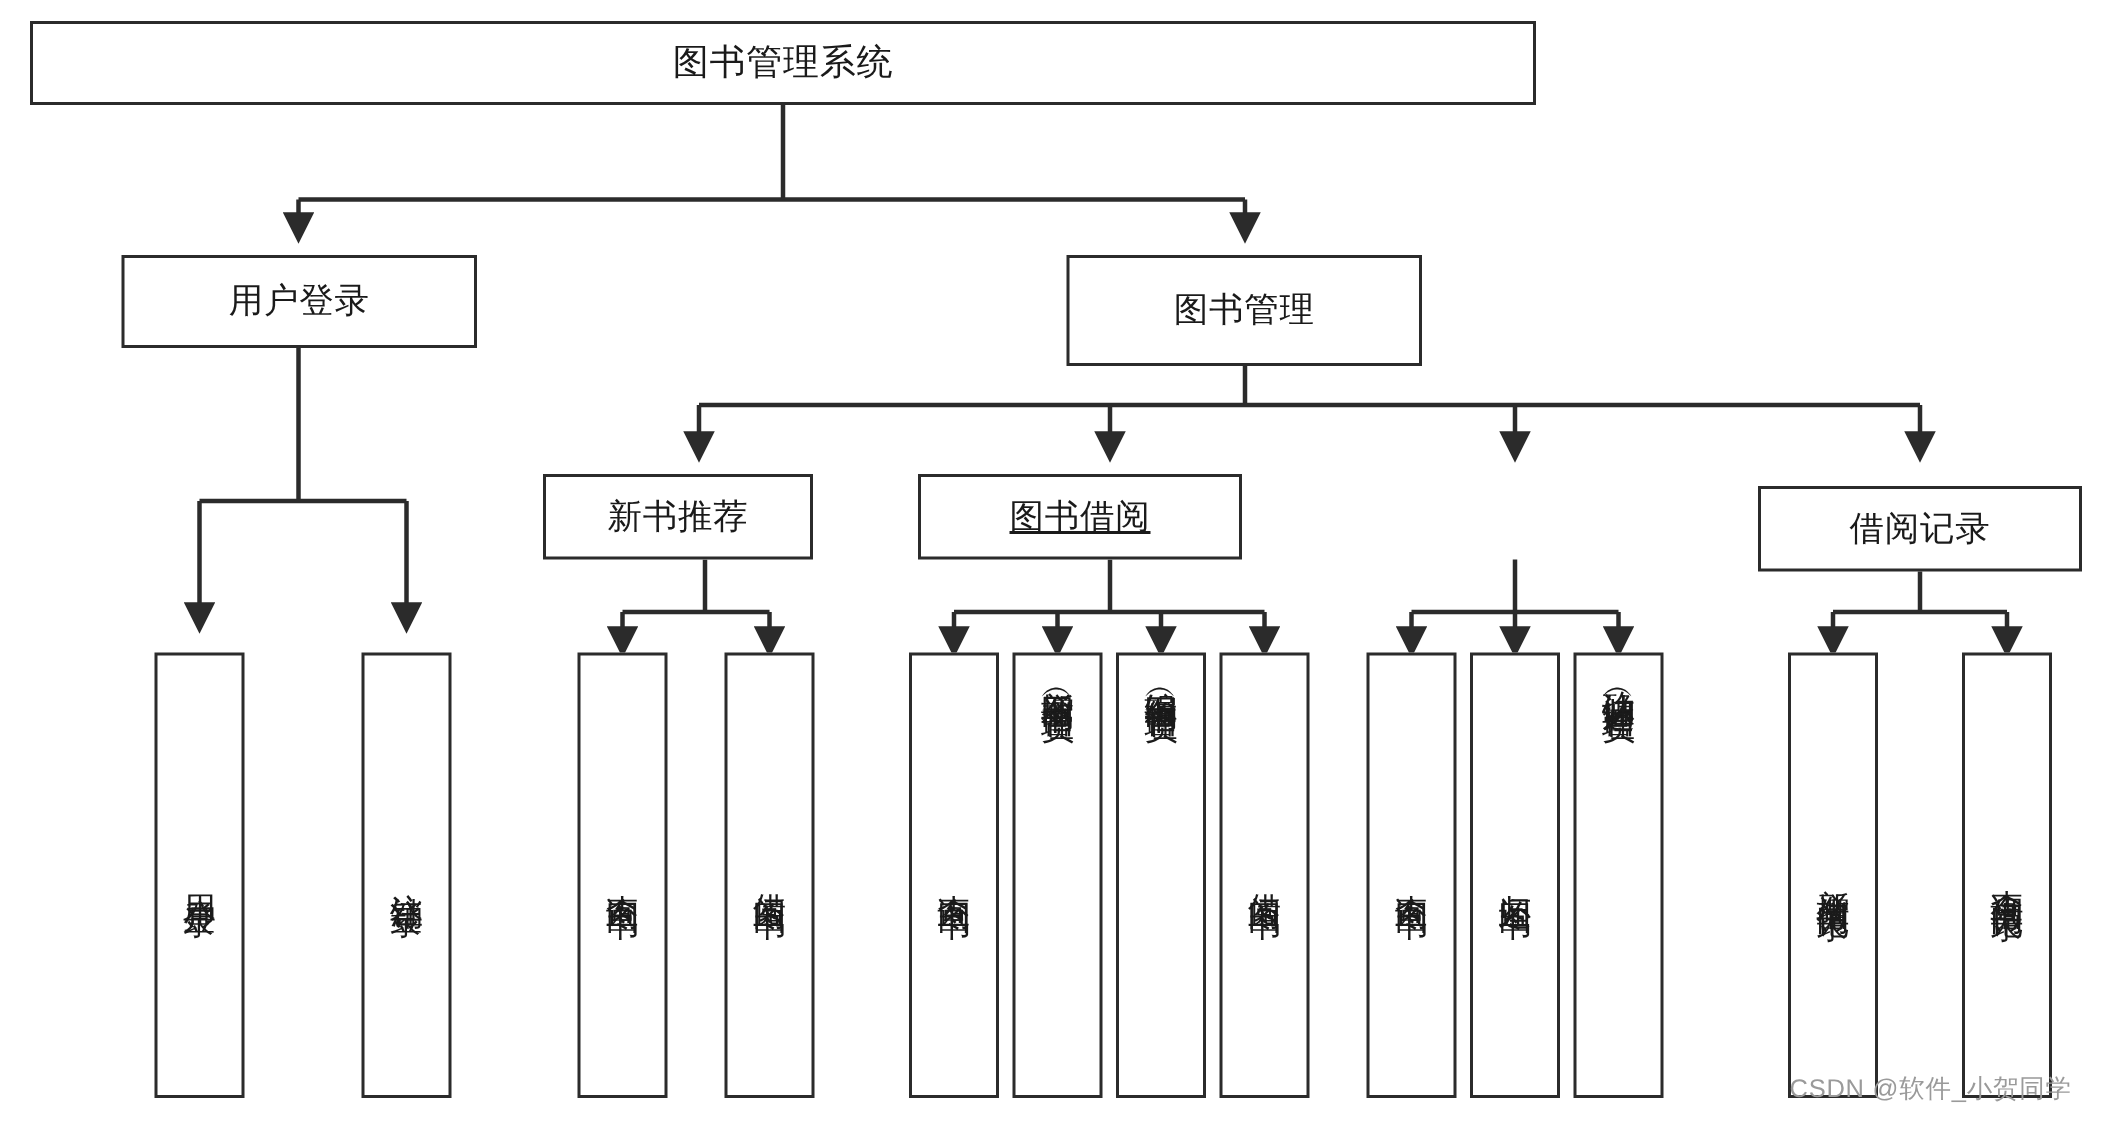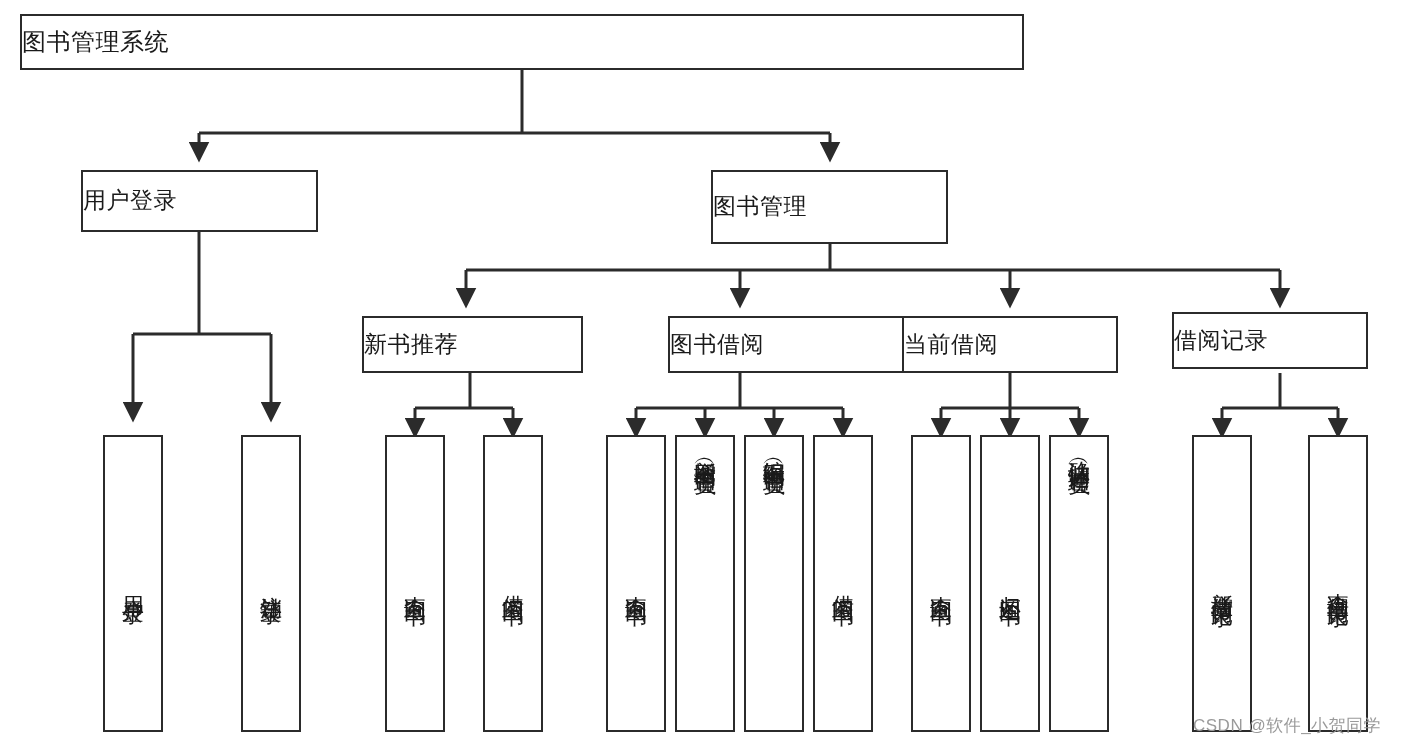--- a/index.html
+++ b/index.html
@@ -26,20 +26,21 @@
     height: 747px;
     pointer-events: none;
   }
   .node {
     position: absolute;
     box-sizing: border-box;
     border: 2.5px solid #2b2b2b;
     background: #ffffff;
     display: flex;
     align-items: center;
+    justify-content: center;
     color: #1a1a1a;
   }
   .node .label {
     display: block;
     line-height: 1.18;
     letter-spacing: 0.5px;
     white-space: nowrap;
   }
   
   .node.h .label {
@@ -140,30 +141,27 @@
     <span class="label">图书管理系统</span>
   </div>
 
   <div class="node h" style="left:81px; top:170px; width:237px; height:62px;">
     <span class="label">用户登录</span>
   </div>
   <div class="node h" style="left:711px; top:170px; width:237px; height:74px;">
     <span class="label">图书管理</span>
   </div>
 
-  <div class="node h" style="left:362px; top:316px; width:221px; height:57px;">
+  <div class="node h" style="left:362px; top:316px; width:180px; height:57px;">
     <span class="label">新书推荐</span>
   </div>
-  <div class="node h" style="left:668px; top:316px; width:260px; height:57px;">
+  <div class="node h" style="left:612px; top:316px; width:216px; height:57px;text-decoration:underline;">
     <span class="label">图书借阅</span>
   </div>
-  <div class="node h" style="left:902px; top:316px; width:216px; height:57px;">
-    <span class="label">当前借阅</span>
-  </div>
-  <div class="node h" style="left:1172px; top:312px; width:196px; height:57px;">
+  <div class="node h" style="left:1172px; top:324px; width:216px; height:57px;">
     <span class="label">借阅记录</span>
   </div>
 
   <div class="node v center" style="left:103px; top:435px; width:60px; height:297px;">
     <span class="label">用户登录</span>
   </div>
   <div class="node v center" style="left:241px; top:435px; width:60px; height:297px;">
     <span class="label">注销登录</span>
   </div>
 

